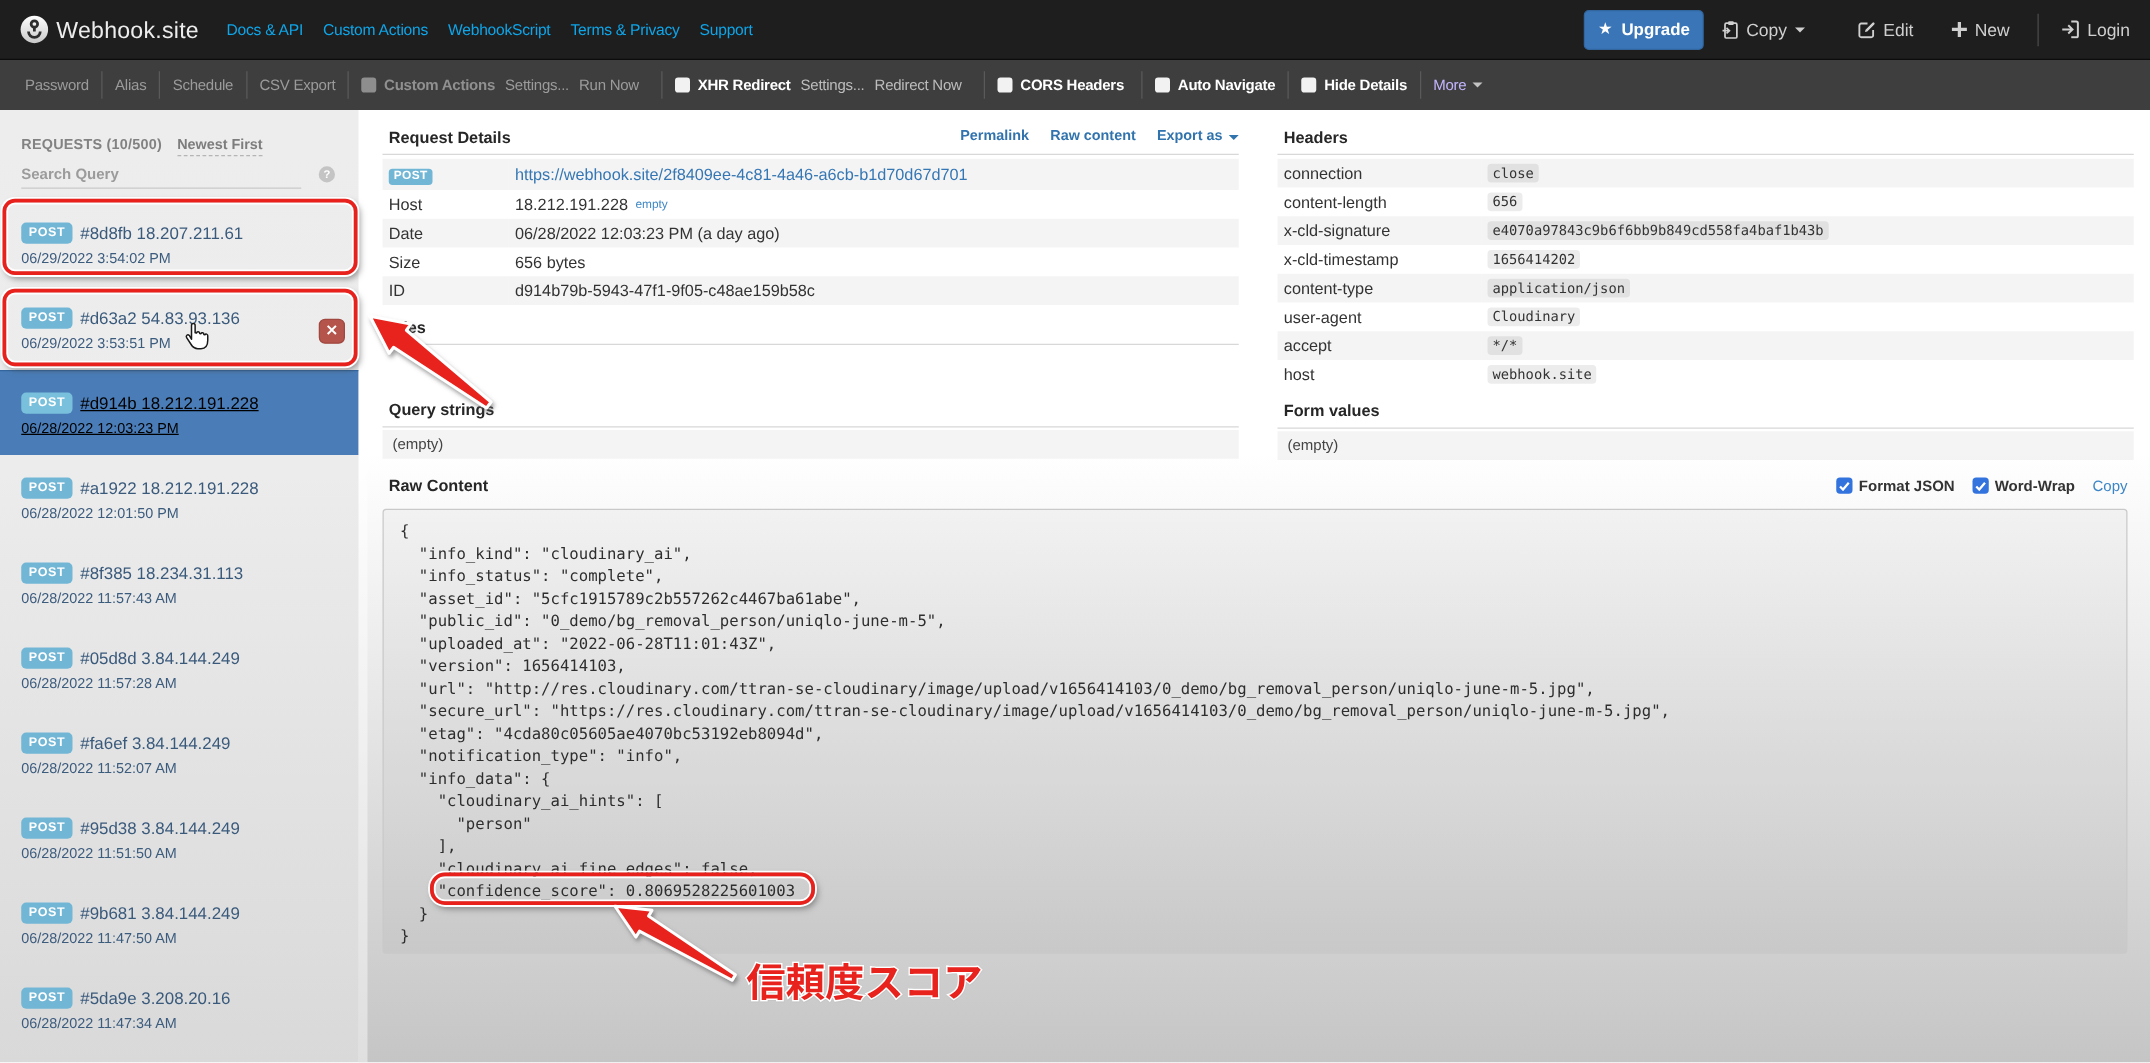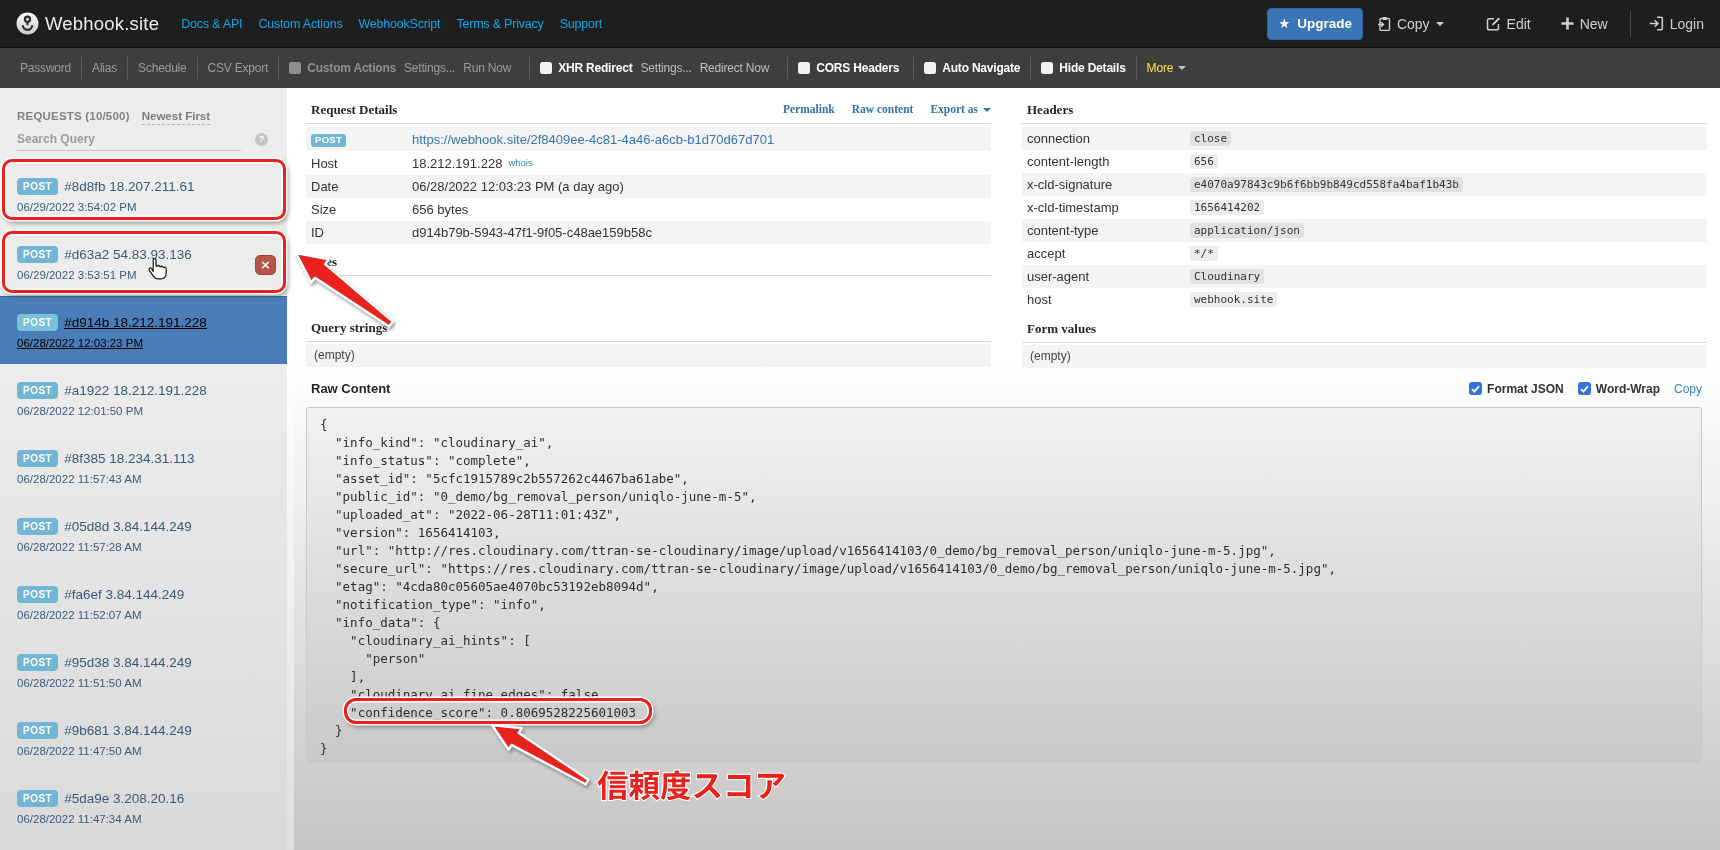--- a/index.html
+++ b/index.html
@@ -32,21 +32,21 @@
   .tb-link { color:#9b9b9b; cursor:pointer; }
   .tb-sep { width:1px; height:22px; background:#5a5a5a; margin:0 10px; }
   .tb-group { display:flex; align-items:center; }
   .cb { width:12px; height:12px; border-radius:2.5px; background:#f2f2f2; display:inline-block;
         margin-right:6px; flex:0 0 auto; }
   .cb.dim { background:#8e8e8e; }
   .tb-bold { font-weight:bold; color:#fff; margin-right:8px; }
   .tb-bold.dim { color:#909090; }
   .tb-sub { color:#9b9b9b; margin-right:8px; cursor:pointer; }
   .tb-sub.lit { color:#bdbdbd; }
-  .tb-more { color:#fde047; display:flex; align-items:center; cursor:pointer;justify-content:flex-end; }
+  .tb-more { color:#c4b5fd; display:flex; align-items:center; cursor:pointer;justify-content:flex-end; }
   .tb-more .caret { border-top-color:#c3c3c3; margin-left:5px; }
 
   
   #sidebar { position:absolute; top:88px; left:0; width:287px; bottom:0;
              background:linear-gradient(180deg,#ededed 0%,#ececec 38%,#d9d9d9 100%); }
   .sb-head { padding:22px 17px 0 17px; }
   .sb-head-row { display:flex; align-items:baseline; }
   .sb-title { font-size:11.5px; font-weight:bold; color:#828282; letter-spacing:0.2px; }
   .sb-sort { font-size:11.5px; font-weight:bold; color:#7d7d7d; margin-left:12px;
              border-bottom:1px dashed #b5b5b5; padding-bottom:2px; cursor:pointer; }
@@ -72,21 +72,21 @@
                    background:rgba(255,255,255,0.45); z-index:1; }
 
   
   #main { position:absolute; top:88px; left:287px; right:0; bottom:0; overflow:hidden;
           background:linear-gradient(180deg,#ffffff 0%,#ffffff 36%,#c5c5c5 100%); }
   .cols { display:flex; }
   .col-l { width:685px; margin-left:19px; }
   .col-r { width:685px; margin-left:31px; }
   .sec-h { display:flex; align-items:flex-end; justify-content:space-between;
            font-size:13px; font-weight:bold; color:#262626; margin-top:14px;
-           padding:0 0 6px 5px; border-bottom:1px solid #d8d8d8; line-height:15px;font-family:Liberation Serif, serif; }
+           padding:0 0 6px 5px; border-bottom:1px solid #d8d8d8; line-height:15px; }
   .sec-links { display:flex; font-size:11.5px; font-weight:bold; }
   .sec-links .sl { color:#3173ad; margin-left:17px; cursor:pointer; display:flex; align-items:center; }
   .sec-links .caret { border-top-color:#3173ad; margin-left:5px; border-left-width:4px; border-right-width:4px; }
   table.kv { width:100%; border-collapse:collapse; margin-top:3px; font-size:13px; }
   table.kv td { padding:4px 6px 4px 5px; line-height:15px; vertical-align:middle; }
   table.kv tr:nth-of-type(odd) { background:rgba(0,0,0,0.042); }
   table.kv td.k { width:101px; }
   table.kv.hdrs td.k { width:163px; }
   .mbadge { background:#72b6d6; color:#fff; font-size:9.5px; font-weight:bold; letter-spacing:0.3px;
             border-radius:3px; padding:1px 4px 2px 4px; display:inline-block; line-height:10px; }
@@ -351,21 +351,21 @@
         </span>
       </div>
       <table class="kv">
         <tbody>
             <tr>
           <td class="k"><span class="mbadge">POST</span></td>
           <td><a class="lnk">https://webhook.site/2f8409ee-4c81-4a46-a6cb-b1d70d67d701</a></td>
         </tr>
         <tr>
           <td class="k">Host</td>
-          <td><span>18.212.191.228</span><span class="whois">whois</span></td>
+          <td><span>18.212.191.228</span><span class="whois">empty</span></td>
         </tr>
         <tr>
           <td class="k">Date</td>
           <td>06/28/2022 12:03:23 PM (a day ago)</td>
         </tr>
         <tr>
           <td class="k">Size</td>
           <td>656 bytes</td>
         </tr>
         <tr>
@@ -410,27 +410,27 @@
             <td class="k">x-cld-timestamp</td>
             <td><span class="hval">1656414202</span></td>
           </tr>
 
           <tr>
             <td class="k">content-type</td>
             <td><span class="hval">application/json</span></td>
           </tr>
 
           <tr>
+            <td class="k">user-agent</td>
+            <td><span class="hval">Cloudinary</span></td>
+          </tr>
+
+          <tr>
             <td class="k">accept</td>
             <td><span class="hval">*/*</span></td>
-          </tr>
-
-          <tr>
-            <td class="k">user-agent</td>
-            <td><span class="hval">Cloudinary</span></td>
           </tr>
 
           <tr>
             <td class="k">host</td>
             <td><span class="hval">webhook.site</span></td>
           </tr>
         </tbody>
       </table>
       <div class="sec-h" style="margin-top:10px;">
         <span>Form values</span>

